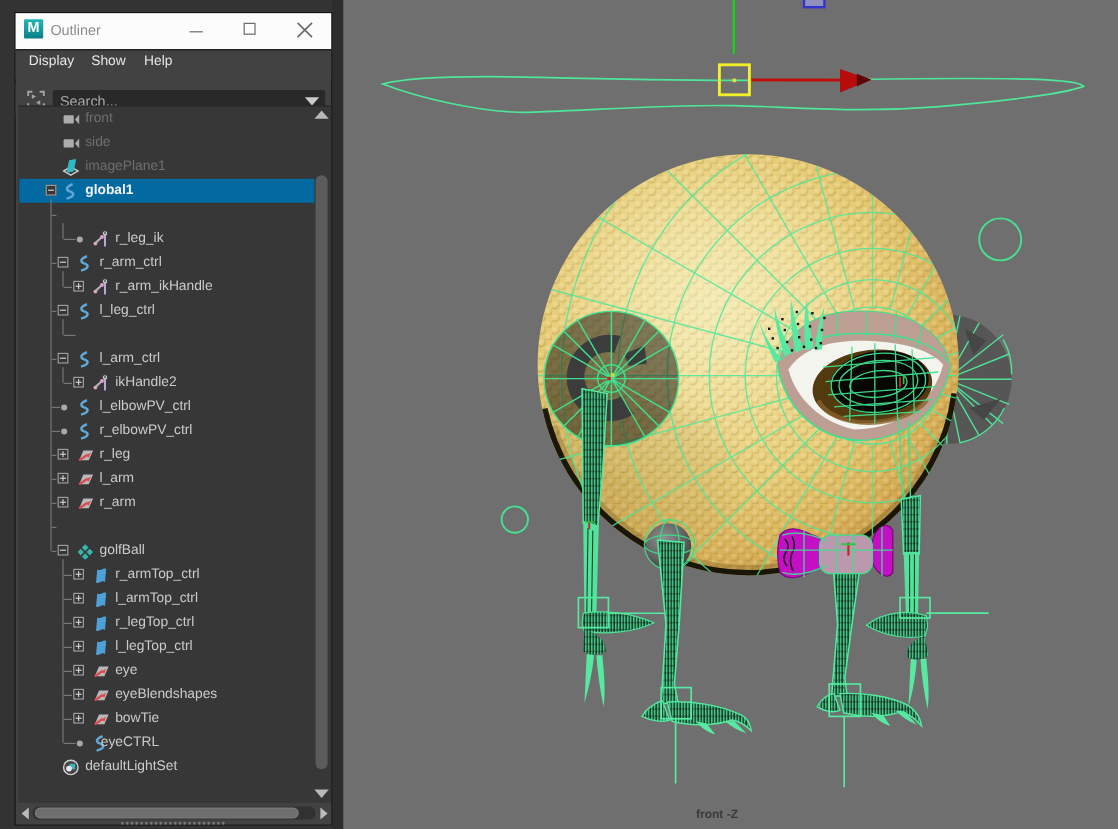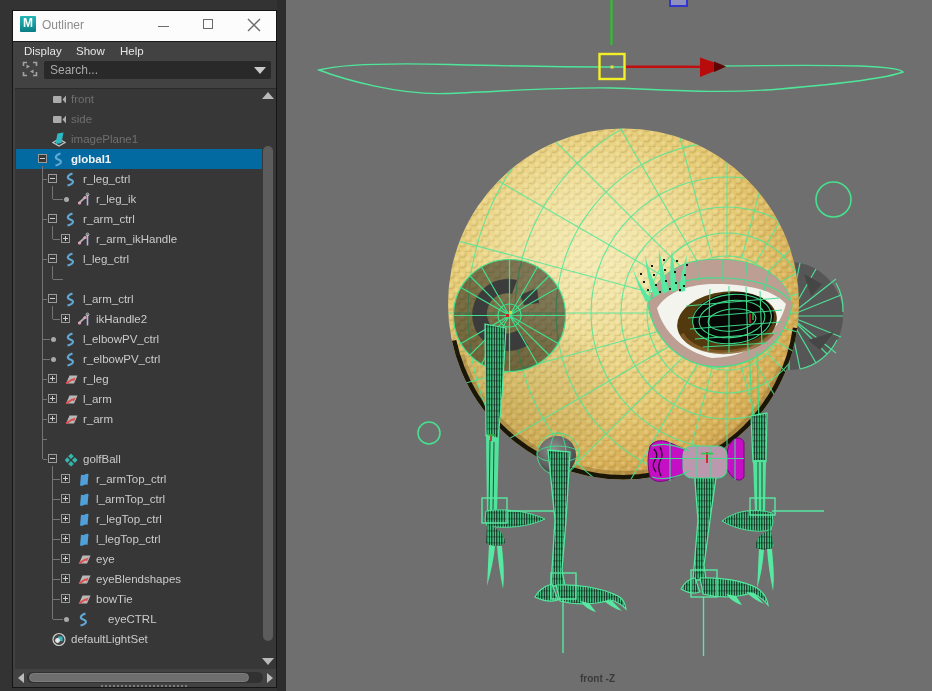--- a/index.html
+++ b/index.html
@@ -16,21 +16,21 @@
 #title { position:absolute; left:29px; top:0; height:30px; line-height:29px; color:#8c8c8c; font-size:12px; }
 .wbtn { position:absolute; top:0; height:30px; }
 #bmin { left:141px; width:24px; }
 #bmin i { position:absolute; left:4px; top:15px; width:10.5px; height:0; border-top:1.4px solid #6b6b6b; }
 #bmax { left:186px; width:24px; }
 #bmax i { position:absolute; left:4px; top:8px; width:10px; height:10px; border:1.4px solid #6b6b6b; }
 #bclose { left:229px; width:24px; }
 #bclose svg { position:absolute; left:5px; top:7px; }
 #menubar { position:absolute; left:0; top:30px; width:263px; height:24px; background:#424242; border-top:1px solid #1a1a1a; color:#e6e6e6; font-size:11.5px;padding-left:39px; }
 #menubar span { position:absolute; top:3px; }
-#searchrow { position:absolute; left:0; top:46px; width:258px; height:24px; background:#424242; }
+#searchrow { position:absolute; left:0; top:60px; width:258px; height:24px; background:#424242; }
 #filtericon { position:absolute; left:9px; top:4px; }
 #searchbox { position:absolute; left:31px; top:4px; width:227px; height:18px; background:#292929; border-radius:2px; }
 #searchbox .ph { position:absolute; left:6px; top:1px; line-height:17px; font-size:12px; color:#a9a9a9; }
 #searchbox .dd { position:absolute; right:5px; top:6px; width:0; height:0; border-left:6px solid transparent; border-right:6px solid transparent; border-top:7px solid #c9c9c9; }
 #tree { position:absolute; left:2px; top:77px; width:261px; height:581px; background:#373737; border-top:1px solid #2a2a2a; overflow:hidden; }
 .row { position:absolute; left:1px; width:246px; height:20px; }
 .row.sel { background:#0369a1; }
 .row .lbl { position:absolute; top:3px; font-size:11.5px; color:#cbcbcb; line-height:14px; }
 .row .lbl.dim { color:#6f6f6f; }
 .row.sel .lbl { color:#f2f2f2; font-weight:bold; }
@@ -347,29 +347,20 @@
         </div>
         <div class="row sel" style="top:60px">
           <div class="exp" style="left:22px;top:5px">
             <i></i>
           </div>
           <svg class="icon" width="15" height="15" style="left:36px">
             <path d="M3.5,13.5 C10.5,11.5 10,8.8 6.2,7.5 C2.5,6.2 3,3.5 8.5,1.5" fill="none" stroke="#5fa7d5" stroke-width="2.1"></path>
           </svg>
           <span class="lbl" style="left:55px">global1</span>
         </div>
-        <div class="row" style="top:80px">
-          <div class="exp" style="left:32px;top:5px">
-            <i></i>
-          </div>
-          <svg class="icon" width="15" height="15" style="left:48px">
-            <path d="M3.5,13.5 C10.5,11.5 10,8.8 6.2,7.5 C2.5,6.2 3,3.5 8.5,1.5" fill="none" stroke="#5fa7d5" stroke-width="2.1"></path>
-          </svg>
-          <span class="lbl" style="left:67px">r_leg_ctrl</span>
-        </div>
         <div class="row" style="top:100px">
           <div class="blt" style="left:48px;top:8px"></div>
           <svg class="icon" width="15" height="15" style="left:61px">
             <path d="M2,11 L8,5.5" stroke="#b0b0b0" stroke-width="1.8"></path>
             <circle cx="2.5" cy="11" r="1.6" fill="#e0a0c0"></circle>
             <circle cx="8" cy="5.5" r="1.6" fill="#e0a0c0"></circle>
             <path d="M10.5,2.5 L10.5,13.5" stroke="#b9aee2" stroke-width="1.6"></path>
             <circle cx="10.5" cy="2.5" r="1.4" fill="none" stroke="#cccccc" stroke-width="0.9"></circle>
           </svg>
           <span class="lbl" style="left:80px">r_leg_ik</span>
@@ -562,21 +553,21 @@
             <path d="M2,11.5 L8.6,7.2" stroke="#dd4b4b" stroke-width="1.9"></path>
             <path d="M11.5,5.4 L10,9.2 L6.9,7.4 Z" fill="#dd4b4b"></path>
           </svg>
           <span class="lbl" style="left:80px">bowTie</span>
         </div>
         <div class="row" style="top:520px">
           <div class="blt" style="left:48px;top:8px"></div>
           <svg class="icon" width="15" height="15" style="left:61px">
             <path d="M3.5,13.5 C10.5,11.5 10,8.8 6.2,7.5 C2.5,6.2 3,3.5 8.5,1.5" fill="none" stroke="#5fa7d5" stroke-width="2.1"></path>
           </svg>
-          <span class="lbl" style="left:92px">eyeCTRL</span>
+          <span class="lbl" style="left:68px">eyeCTRL</span>
         </div>
         <div class="row" style="top:540px">
           <svg class="icon" width="15" height="15" style="left:36px">
             <circle cx="7" cy="7.5" r="6" fill="#454545" stroke="#cfcfcf" stroke-width="1.2"></circle>
             <rect x="6" y="4.5" width="4.6" height="4.6" fill="#3ab5c0"></rect>
             <circle cx="5.5" cy="8.5" r="2.4" fill="#e8e8e8"></circle>
           </svg>
           <span class="lbl" style="left:55px">defaultLightSet</span>
         </div>
         <div class="cline" style="left:27px;top:77px;width:1px;height:293px"></div>

